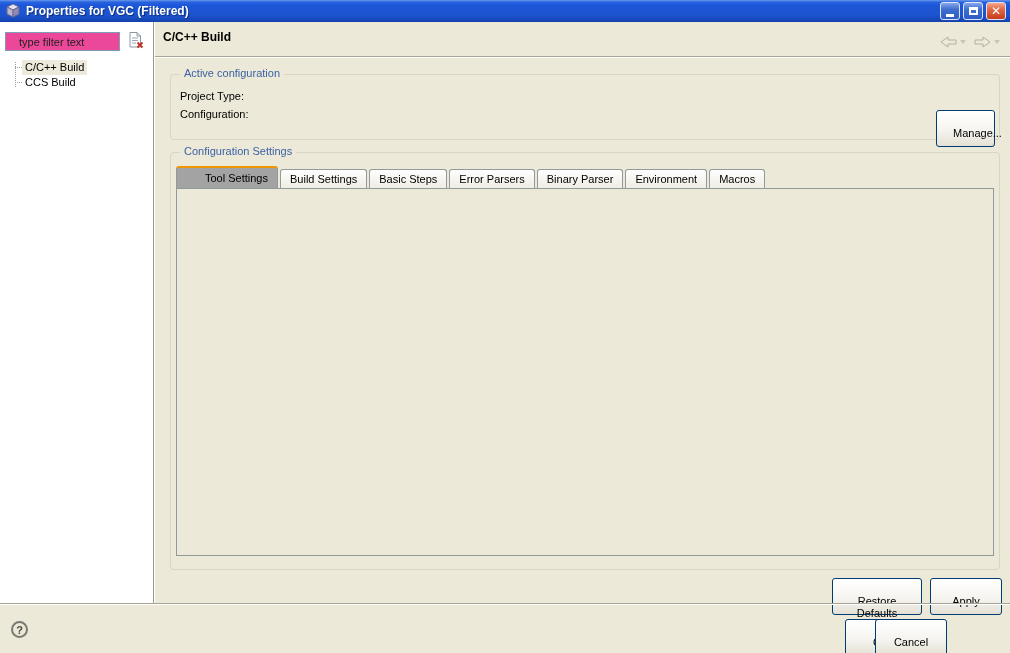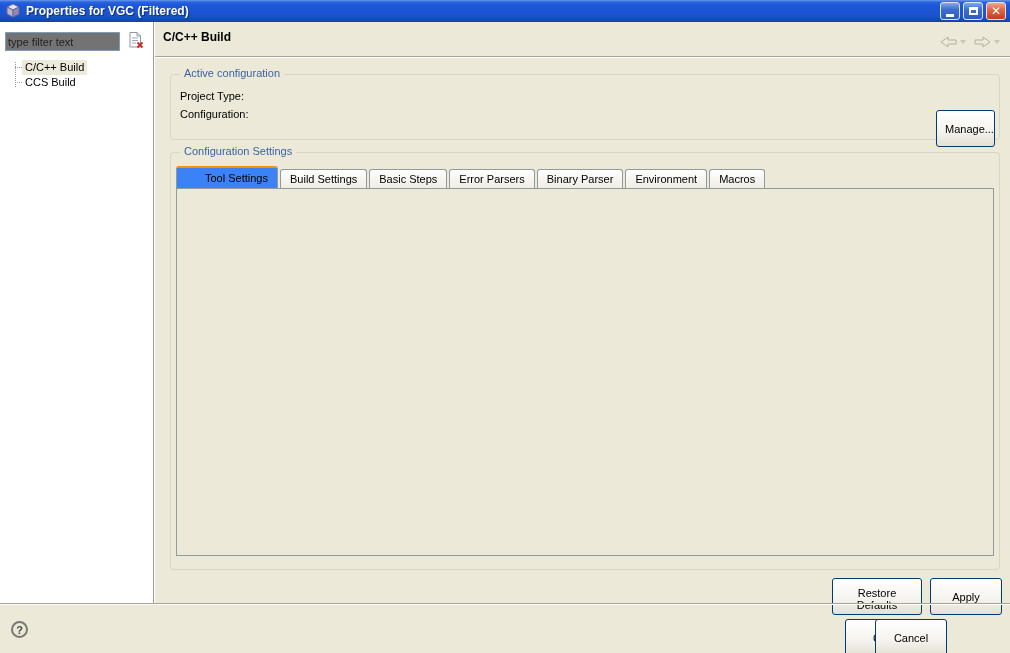--- a/index.html
+++ b/index.html
@@ -20,21 +20,21 @@
   .winbtn.blue{background:linear-gradient(180deg,#86A7EC 0%,#3E6ED0 40%,#2C5BC4 100%);}
   .winbtn.red{background:linear-gradient(180deg,#F3A78E 0%,#E06A45 40%,#C73C1D 100%);}
   .glyph-min{width:8px;height:3px;background:#fff;margin-top:9px;}
   .glyph-max{width:9px;height:8px;border:2px solid #fff;border-top-width:3px;}
   .glyph-close{color:#fff;font-weight:bold;font-size:12px;line-height:1;}
   
   #leftpanel{position:absolute;left:0;top:22px;width:153px;height:581px;background:#fff;}
   #vsep{position:absolute;left:153px;top:22px;width:2px;height:581px;
     background:linear-gradient(90deg,#9C9A8C 0 1px,#FFFFFF 1px 2px);}
   #filterbox{position:absolute;left:5px;top:10px;width:115px;height:19px;border:1px solid #7F9DB9;
-    font-family:inherit;font-size:11px;padding:1px 2px;color:#222;background:#737373;}
+    font-family:inherit;font-size:11px;padding:1px 13px;color:#222;background:#ec4899;}
   #filterclear{position:absolute;left:126px;top:9px;width:19px;height:19px;cursor:default;}
   .navrow{position:absolute;left:22px;height:15px;line-height:15px;padding:0 3px;white-space:nowrap;}
   .navrow.sel{background:#EDEADB;}
   .dotv{position:absolute;border-left:1px dotted #9C9C94;}
   .doth{position:absolute;border-top:1px dotted #9C9C94;}
   
   #pagetitle{position:absolute;left:163px;top:30px;font-weight:bold;font-size:12px;}
   #hsep{position:absolute;left:155px;top:56px;width:855px;height:2px;
     background:linear-gradient(180deg,#A8A496 0 1px,#FFFFFF 1px 2px);}
   .navarrow{position:absolute;top:33px;width:30px;height:17px;}
@@ -49,26 +49,26 @@
     border:1px solid #BDD2F0;display:flex;align-items:center;justify-content:center;}
   .tri-dn{width:0;height:0;border-left:4px solid transparent;border-right:4px solid transparent;border-top:5px solid #33569C;}
   .combo.disabled{border-color:#C2BFAE;background:#F2F0E5;}
   .combo.disabled .ctext{color:#A19F90;}
   .combo.disabled .cbtn{background:#EDEBDE;border-color:#D6D3C2;}
   .combo.disabled .tri-dn{border-top-color:#A8A598;}
   .flabel{position:absolute;height:20px;line-height:20px;white-space:nowrap;}
   
   .xp-btn{position:absolute;height:37px;border:1px solid #003C74;border-radius:3px;
     background:linear-gradient(180deg,#FFFFFF 0%,#F5F4EF 55%,#E4E0D4 100%);
-    font-family:inherit;font-size:11px;text-align:center;padding:8px;color:#000;}
+    font-family:inherit;font-size:11px;text-align:center;padding:16px;color:#000;}
   
   #tabbar{position:absolute;left:176px;top:166px;height:22px;display:flex;align-items:flex-end;}
   .tab{height:19px;line-height:18px;padding:0 9px;border:1px solid #919B9C;border-bottom:none;
     border-radius:3px 3px 0 0;background:linear-gradient(180deg,#FEFEFE 0%,#EFEDE3 100%);margin-right:2px;white-space:nowrap;}
-  .tab.active{height:22px;line-height:20px;background:#3b82f6;position:relative;z-index:3;
+  .tab.active{height:22px;line-height:20px;background:#a3a3a3;position:relative;z-index:3;
     border-top:2px solid #EF9700;padding-left:28px;}
   #tabcontent{position:absolute;left:176px;top:188px;width:818px;height:368px;border:1px solid #919B9C;background:#ECE9D8;z-index:1;}
   
   #treepanel{position:absolute;left:185px;top:194px;width:229px;height:355px;border:1px solid #7F9DB9;background:#fff;overflow:hidden;}
   #treerows{position:absolute;left:0;top:2px;right:18px;}
   .t-row{display:flex;align-items:center;height:17px;white-space:nowrap;}
   .t-row .stub{width:10px;height:0;border-top:1px dotted #9C9C94;flex:none;margin-right:1px;}
   .t-row.child{padding-left:32px;}
   .t-row.rootleaf{padding-left:20px;}
   .t-row.root{padding-left:7px;}

